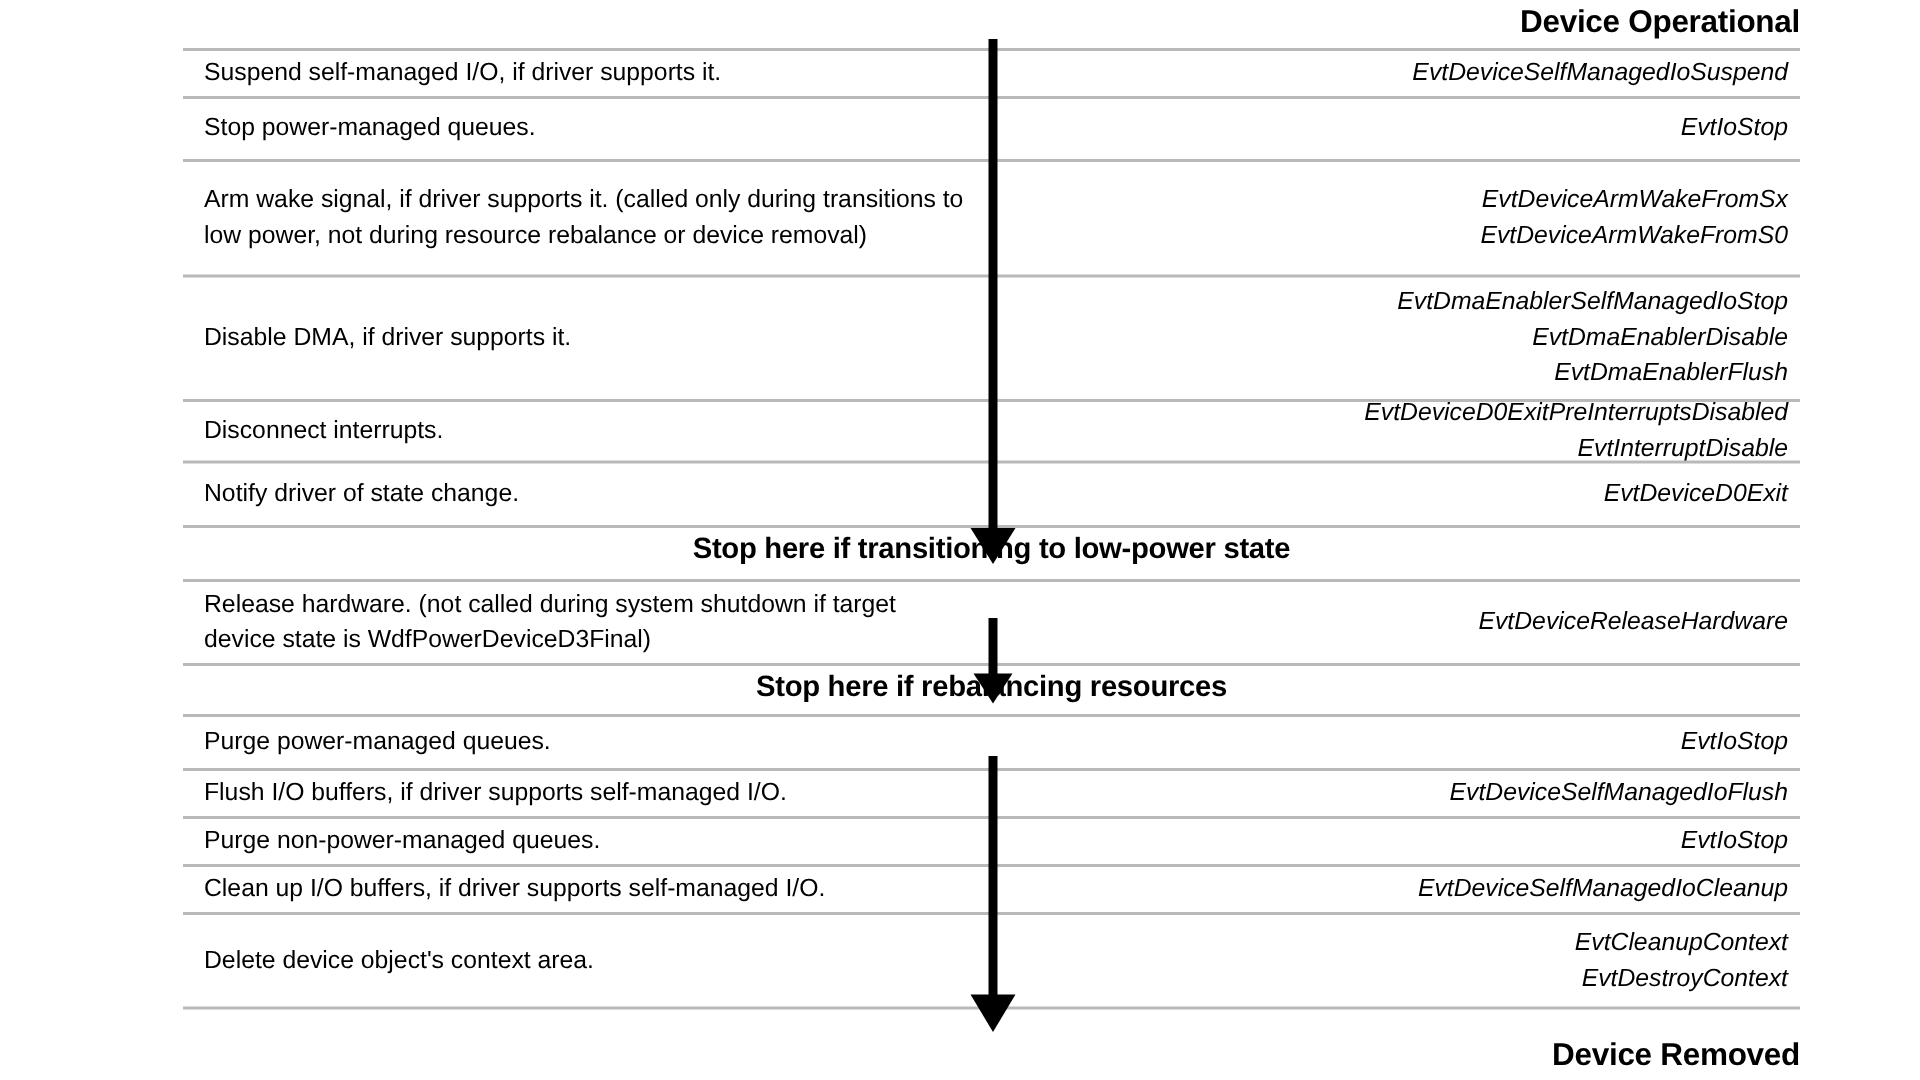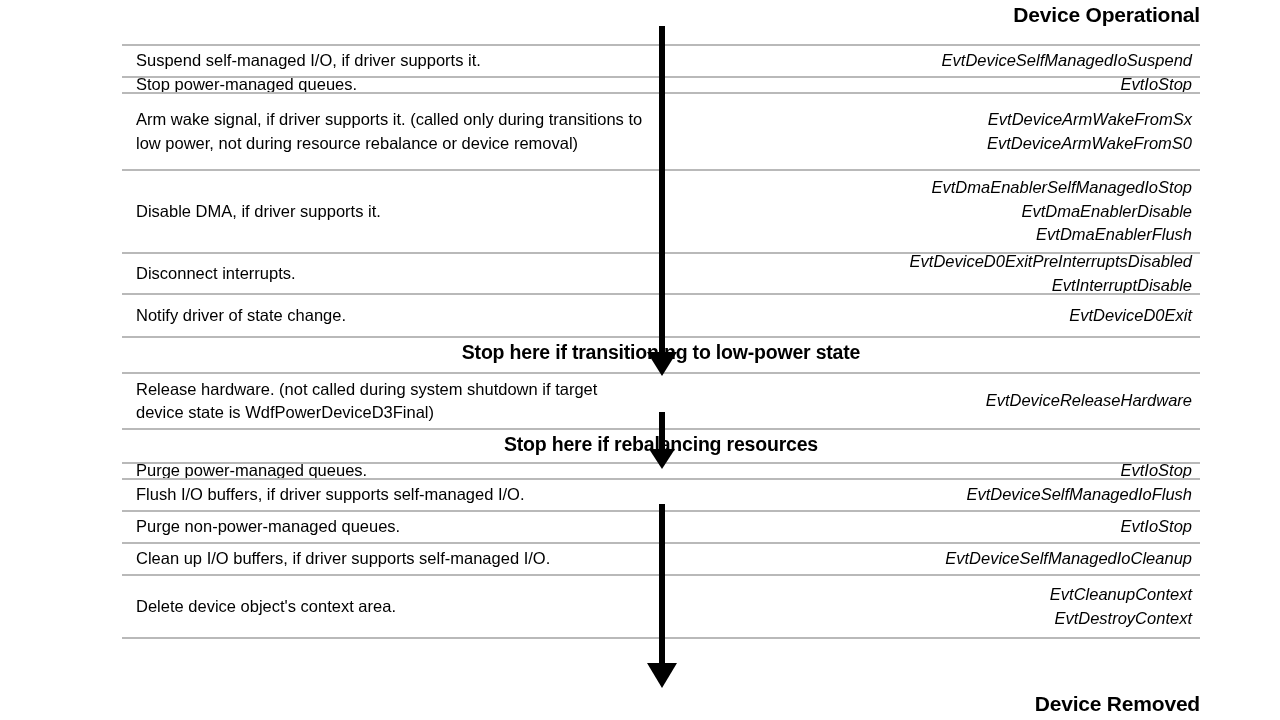--- a/index.html
+++ b/index.html
@@ -35,21 +35,21 @@
     letter-spacing: -0.2px;
     color: #000;
   }
   #state-top    { top: 3px; }
   #state-bottom { top: 692px; }
 
   
   #table {
     position: absolute;
     left: 122px;
-    top: 44px;
+    top: 32px;
     width: 1078px;
   }
 
   .row {
     position: relative;
     border-top: 2px solid #b9b9b9;
     box-sizing: border-box;
     display: flex;
     align-items: center;
   }
@@ -105,21 +105,21 @@
 
   <div id="table">
 
     <div class="row" style="height:32px">
       <div class="col-desc">Suspend self-managed I/O, if driver supports it.</div>
       <div class="col-cb">
         <span class="cb-line">EvtDeviceSelfManagedIoSuspend</span>
       </div>
     </div>
 
-    <div class="row" style="height:16px">
+    <div class="row" style="height:42px">
       <div class="col-desc">Stop power-managed queues.</div>
       <div class="col-cb">
         <span class="cb-line">EvtIoStop</span>
       </div>
     </div>
 
     <div class="row" style="height:77px">
       <div class="col-desc">Arm wake signal, if driver supports it. (called only during transitions to low power, not during resource rebalance or device removal)</div>
       <div class="col-cb">
         <span class="cb-line">EvtDeviceArmWakeFromSx</span>
@@ -155,21 +155,21 @@
 
     <div class="row" style="height:56px">
       <div class="col-desc"><span>Release hardware. (not called during system shutdown if target device state is </span><span class="bold-inline">WdfPowerDeviceD3Final</span><span>)</span></div>
       <div class="col-cb">
         <span class="cb-line">EvtDeviceReleaseHardware</span>
       </div>
     </div>
 
     <div class="row divider" style="height:34px">Stop here if rebalancing resources</div>
 
-    <div class="row" style="height:16px">
+    <div class="row" style="height:36px">
       <div class="col-desc">Purge power-managed queues.</div>
       <div class="col-cb">
         <span class="cb-line">EvtIoStop</span>
       </div>
     </div>
 
     <div class="row" style="height:32px">
       <div class="col-desc">Flush I/O buffers, if driver supports self-managed I/O.</div>
       <div class="col-cb">
         <span class="cb-line">EvtDeviceSelfManagedIoFlush</span>

